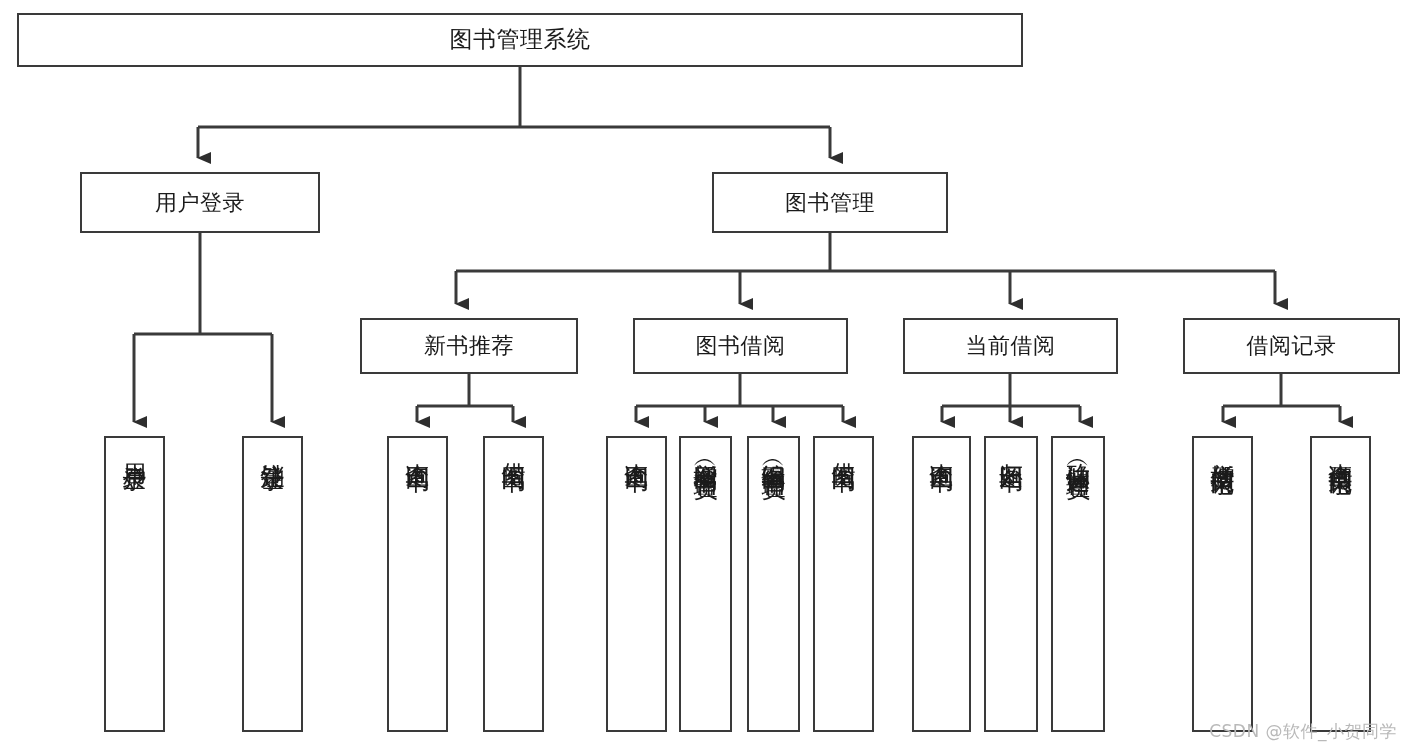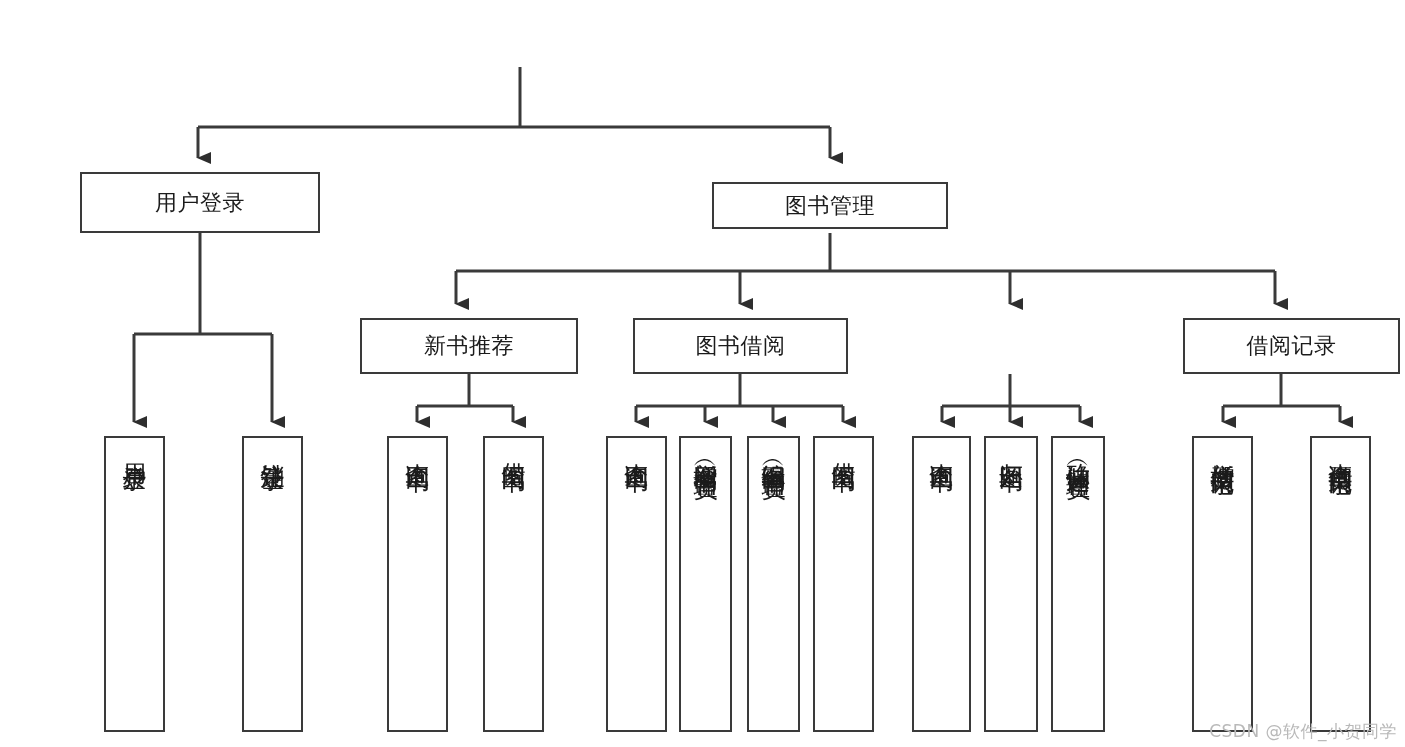--- a/index.html
+++ b/index.html
@@ -115,33 +115,39 @@
       <path d="M 1010 406 L 1010 422" marker-end="url(#arrow)"></path>
       <path d="M 1080 406 L 1080 422" marker-end="url(#arrow)"></path>
 
       <path d="M 1281 374 L 1281 406"></path>
       <path d="M 1223 406 L 1340 406"></path>
       <path d="M 1223 406 L 1223 422" marker-end="url(#arrow)"></path>
       <path d="M 1340 406 L 1340 422" marker-end="url(#arrow)"></path>
     </g>
   </svg>
 
+  <div class="node horiz root" style="left:17px;top:13px;width:1006px;height:54px;">
+    <span class="label">图书管理系统</span>
+  </div>
 
   <div class="node horiz" style="left:80px;top:172px;width:240px;height:61px;">
     <span class="label">用户登录</span>
   </div>
-  <div class="node horiz" style="left:712px;top:182px;width:236px;height:47px;justify-content:center;">
+  <div class="node horiz" style="left:712px;top:172px;width:236px;height:61px;justify-content:center;">
     <span class="label">图书管理</span>
   </div>
 
   <div class="node horiz" style="left:633px;top:318px;width:215px;height:56px;">
     <span class="label">图书借阅</span>
   </div>
   <div class="node horiz" style="left:360px;top:318px;width:218px;height:56px;">
     <span class="label">新书推荐</span>
+  </div>
+  <div class="node horiz" style="left:903px;top:318px;width:215px;height:56px;">
+    <span class="label">当前借阅</span>
   </div>
   <div class="node horiz" style="left:1172px;top:318px;width:217px;height:56px;margin-left:11px;">
     <span class="label">借阅记录</span>
   </div>
 
   <div class="node vert" style="left:104px;top:436px;width:61px;height:296px;">
     <span class="label">用户登录</span>
   </div>
   <div class="node vert" style="left:242px;top:436px;width:61px;height:296px;">
     <span class="label">注销登录</span>

